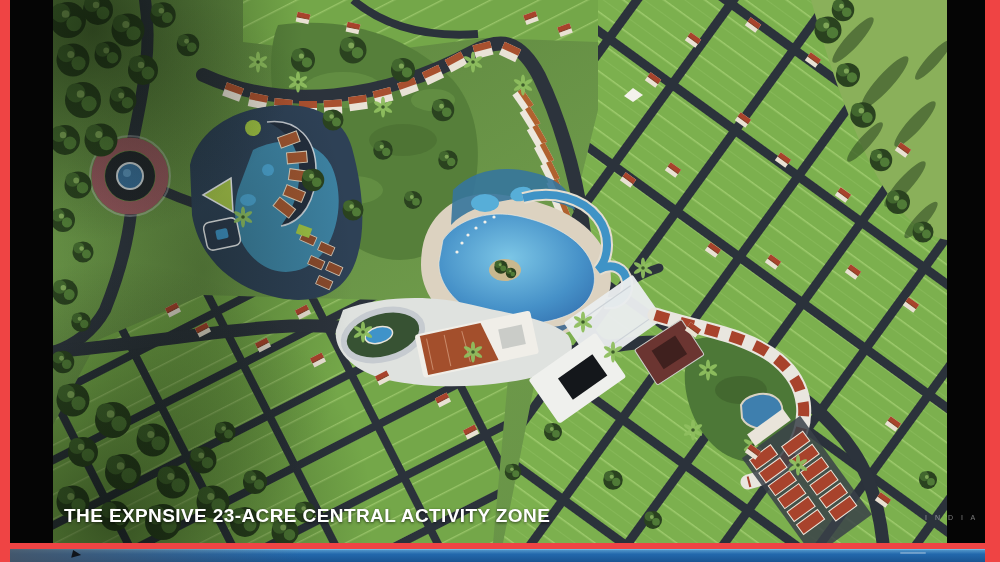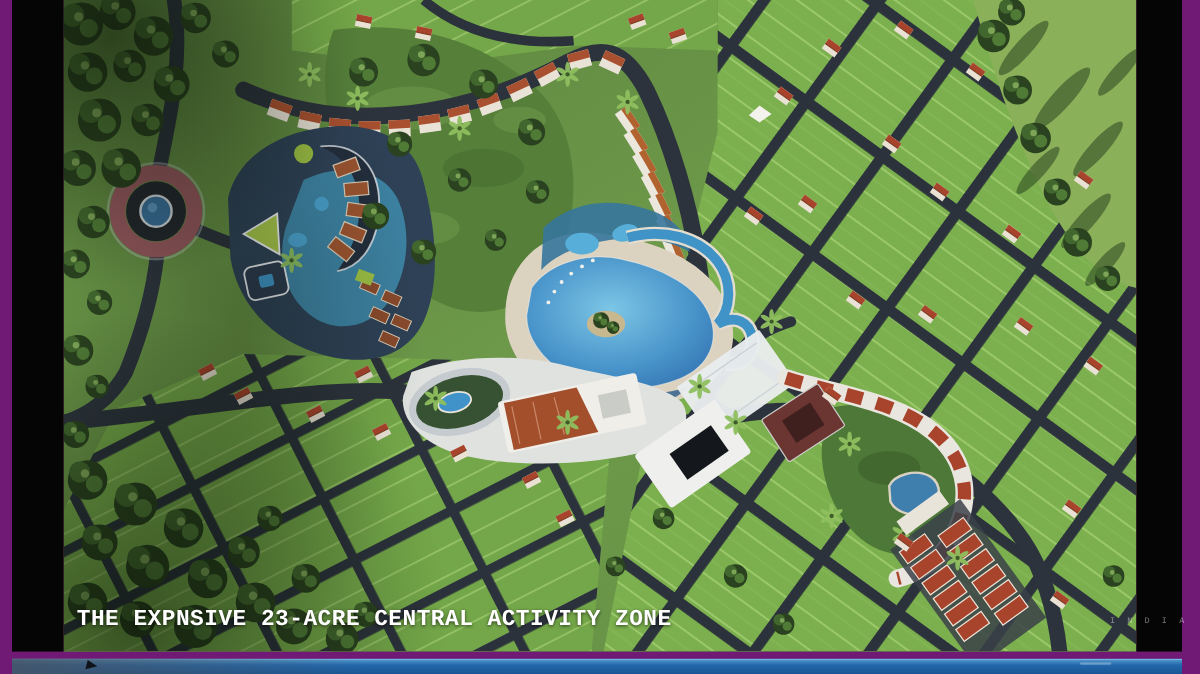--- a/index.html
+++ b/index.html
@@ -1,21 +1,21 @@
 <!DOCTYPE html>
 <html><head>
 <meta charset="utf-8">
 <style>
   html,body{margin:0;padding:0;}
   body{
     width:1000px;height:562px;overflow:hidden;
     background:#61666d;
     font-family:"Liberation Sans", sans-serif;
   }
-  .stage{position:relative;width:1000px;height:562px;background:#701a75;font-family:Liberation Mono, monospace;}
+  .stage{position:relative;width:1000px;height:562px;background:#ef4444;}
   .letterbox{position:absolute;top:0;height:543px;background:#050505;z-index:2;}
   .letterbox.left{left:10px;width:43px;}
   .letterbox.right{left:947px;width:38px;}
   .photo-wrap{position:absolute;left:53px;top:0;width:894px;height:543px;overflow:hidden;z-index:1;background:#5f8740;}
   .photo-svg{display:block;width:894px;height:543px;}
   .caption{
     position:absolute;left:64px;top:505px;z-index:4;
     color:#fff;font-size:19px;font-weight:700;letter-spacing:.4px;
     text-shadow:0 1px 3px rgba(0,0,0,.65);white-space:nowrap;
   }

